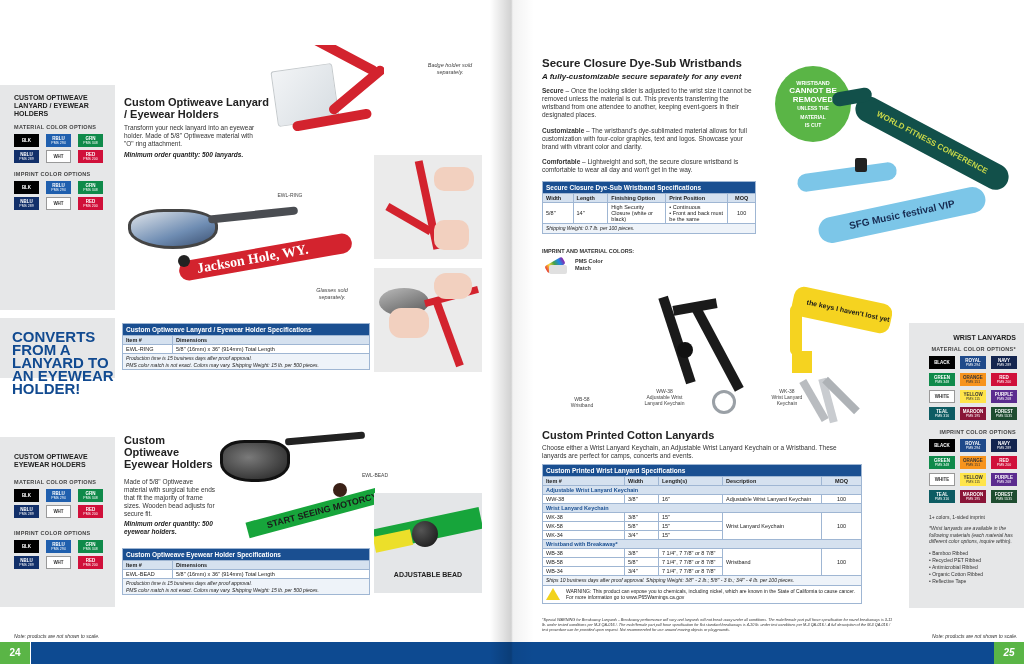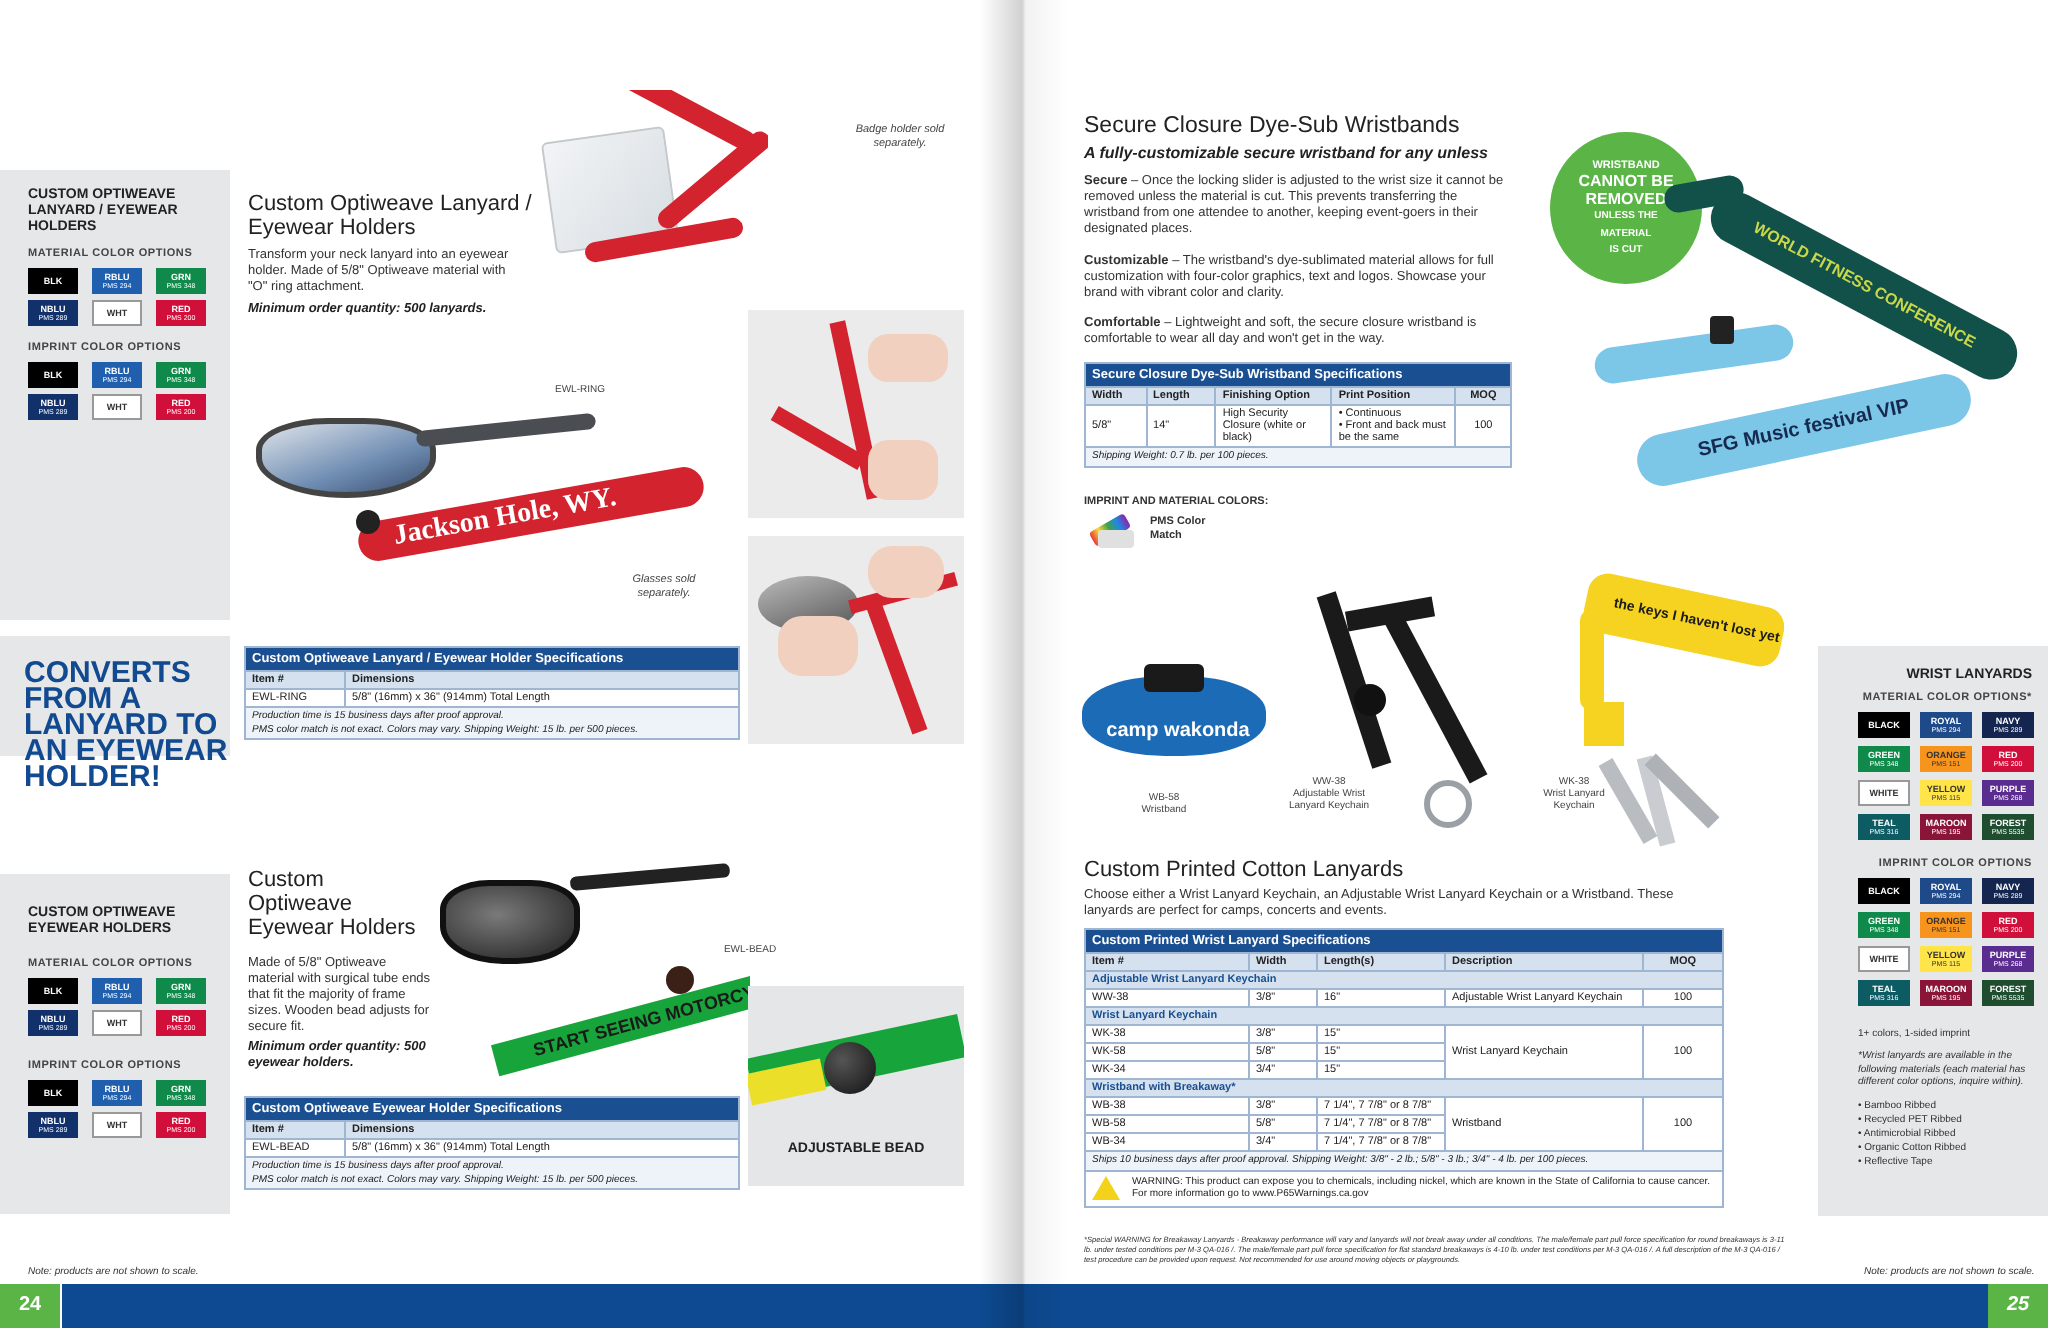--- a/index.html
+++ b/index.html
@@ -20,21 +20,21 @@
   .panel-title { font-weight: bold; font-size: 7px; color: #222; line-height: 8px; }
   .panel-sub { font-weight: bold; font-size: 5.5px; color: #444; letter-spacing: 0.3px; margin-top: 6px; margin-bottom: 4px; }
   .swatch-grid { display: grid; grid-template-columns: repeat(3, 25px); gap: 3px 7px; }
   .swatch-grid.r3 { grid-template-columns: repeat(3, 26px); gap: 4px 5px; }
   .sw { height: 13px; font-size: 4.5px; font-weight: bold; color: #fff; display: flex; flex-direction: column; align-items: center; justify-content: center; line-height: 5px; text-align: center; border: 1px solid transparent; }
   .sw.white { color: #333; border: 1px solid #999; background: #fff; }
   .sw small { font-size: 3.5px; font-weight: normal; }
 
   .green-circle { position: absolute; background: #5ab546; border-radius: 50%; color: #fff; font-weight: bold; text-align: center; display: flex; flex-direction: column; align-items: center; justify-content: center; }
 
-  .h2 { position: absolute; font-weight: normal; color: #222; font-size: 11px; line-height: 12px; }
+  .h2 { position: absolute; font-weight: bold; color: #222; font-size: 11px; line-height: 12px; }
   .body-text { position: absolute; font-size: 6.5px; line-height: 8px; color: #333; }
   .moq { position: absolute; font-size: 6.5px; line-height: 8px; font-weight: bold; font-style: italic; color: #222; }
   .caption { position: absolute; font-size: 5px; color: #444; text-align: center; line-height: 6px; }
   .caption-i { position: absolute; font-size: 5.5px; color: #444; font-style: italic; text-align: center; line-height: 7px; }
 
   table.spec { position: absolute; border-collapse: collapse; font-size: 5.5px; color: #222; background: #fff; border: 1.5px solid #1a4f91; }
   table.spec th.title { background: #1a4f91; color: #fff; text-align: left; font-size: 6.5px; font-weight: bold; padding: 2px 3px; }
   table.spec th { background: #d5e1ef; text-align: left; font-weight: bold; padding: 1px 3px; border: 1px solid #9fb6d3; }
   table.spec td { padding: 1px 3px; border: 1px solid #9fb6d3; height: 9px; }
   table.spec td.sub { background: #d5e1ef; color: #1a4f91; font-weight: bold; }
@@ -259,21 +259,21 @@
     </table>
 
   <div class="note" style="left:14px;top:633px;">Note: products are not shown to scale.</div>
   <div class="pgnum" style="left:0;">24</div>
   <div class="footer-bar" style="left:31px;width:481px;"></div>
 </div>
 
 <div class="page page-right">
 
   <div class="h2" style="left:30px;top:57px;font-size:11.5px;">Secure Closure Dye-Sub Wristbands</div>
-  <div style="position:absolute;left:30px;top:72px;font-size:8px;font-weight:bold;font-style:italic;color:#222;">A fully-customizable secure wristband for any unless</div>
+  <div style="position:absolute;left:30px;top:72px;font-size:8px;font-weight:bold;font-style:italic;color:#222;">A fully-customizable secure separately for any event</div>
 
   <div class="body-text" style="left:30px;top:87px;width:215px;">
     <b>Secure</b><span> – Once the locking slider is adjusted to the wrist size it cannot be removed unless the material is cut. This prevents transferring the wristband from one attendee to another, keeping event-goers in their designated places.</span>
   </div>
   <div class="body-text" style="left:30px;top:127px;width:215px;">
     <b>Customizable</b><span> – The wristband's dye-sublimated material allows for full customization with four-color graphics, text and logos. Showcase your brand with vibrant color and clarity.</span>
   </div>
   <div class="body-text" style="left:30px;top:158px;width:215px;">
     <b>Comfortable</b><span> – Lightweight and soft, the secure closure wristband is comfortable to wear all day and won't get in the way.</span>
   </div>
@@ -323,25 +323,20 @@
   </tbody>
     </table>
 
   <div style="position:absolute;left:30px;top:248px;font-size:5.5px;font-weight:bold;color:#333;">IMPRINT AND MATERIAL COLORS:</div>
   <div style="position:absolute;left:33px;top:257px;width:22px;height:18px;">
     <div style="position:absolute;left:0;top:4px;width:20px;height:8px;background:linear-gradient(90deg,#e53935,#fdd835,#43a047,#1e88e5,#8e24aa);transform:rotate(-30deg);border-radius:2px;"></div>
     <div style="position:absolute;left:4px;top:8px;width:18px;height:9px;background:#e0e0e0;border-radius:2px;"></div>
   </div>
   <div style="position:absolute;left:63px;top:258px;width:30px;font-size:5.5px;font-weight:bold;color:#333;line-height:6.5px;">PMS Color Match</div>
 
-  <div class="img-box" style="left:25px;top:330px;width:100px;height:55px;">
-    <div style="position:absolute;left:4px;top:8px;width:92px;height:40px;background:#1c6bb7;border-radius:45%;"></div>
-    <div style="position:absolute;left:35px;top:2px;width:30px;height:14px;background:#1a1a1a;border-radius:3px;"></div>
-    <div style="position:absolute;left:8px;top:30px;width:88px;font-size:10px;color:#fff;font-weight:bold;text-align:center;">camp wakonda</div>
-  </div>
   <div class="caption" style="left:50px;top:396px;width:40px;">
     <div>WB-58</div>
     <div>Wristband</div>
   </div>
 
   <div class="img-box" style="left:145px;top:290px;width:115px;height:135px;">
     <div style="position:absolute;left:15px;top:5px;width:10px;height:90px;background:#1a1a1a;transform:rotate(-18deg);"></div>
     <div style="position:absolute;left:55px;top:10px;width:10px;height:95px;background:#1a1a1a;transform:rotate(-28deg);"></div>
     <div style="position:absolute;left:16px;top:12px;width:44px;height:10px;background:#1a1a1a;transform:rotate(-10deg);"></div>
     <div style="position:absolute;left:20px;top:52px;width:16px;height:16px;background:#111;border-radius:50%;"></div>

